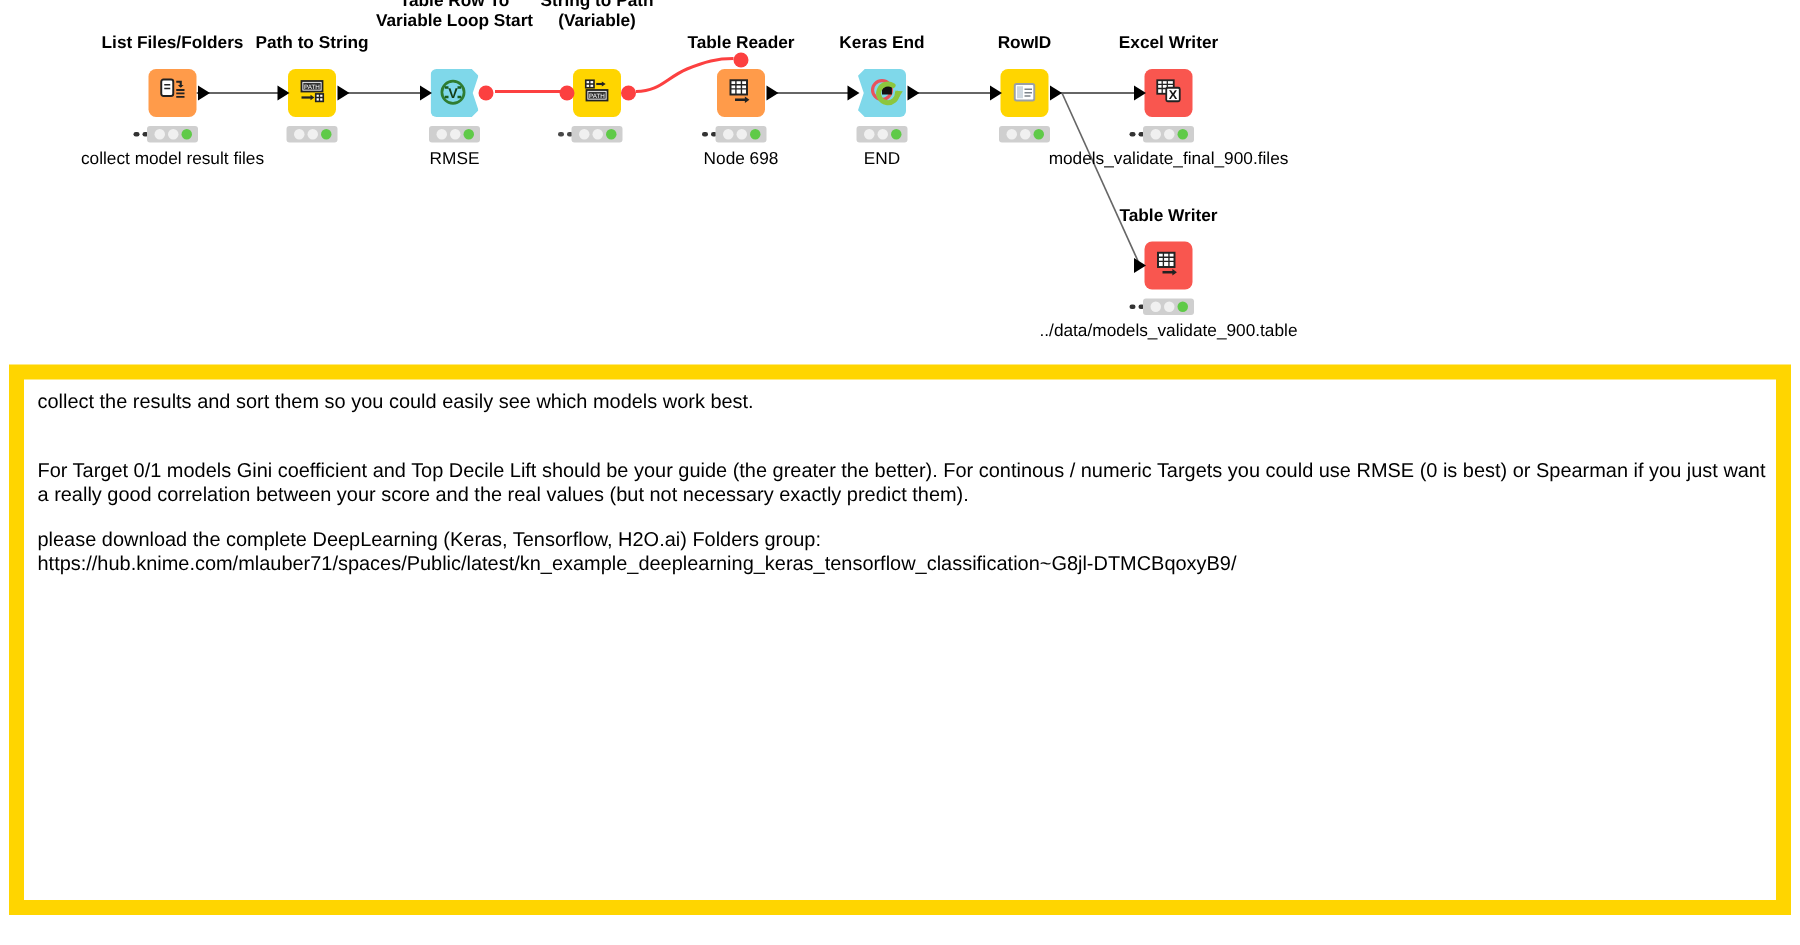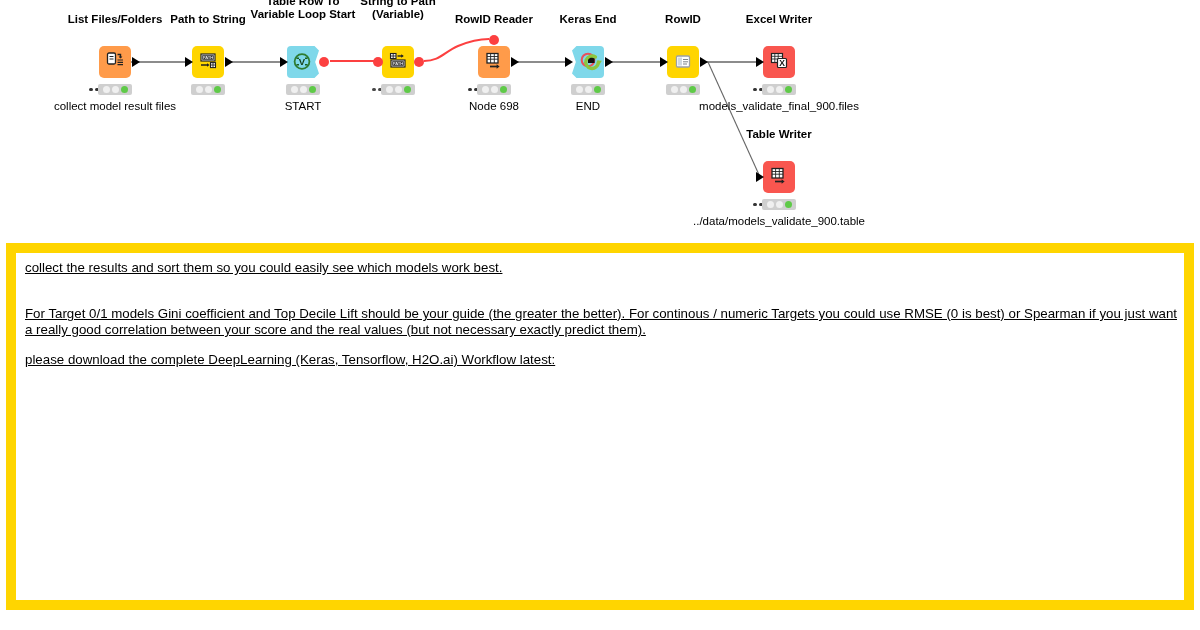--- a/index.html
+++ b/index.html
@@ -19,21 +19,21 @@
 
   
   .node {
     position: absolute;
     width: 0; height: 0;
   }
   .node-title {
     position: absolute;
     left: 50%;
     transform: translateX(-50%);
-    bottom: 36px;
+    bottom: 26px;
     white-space: pre;
     text-align: center;
     font-size: 11.5px;
     font-weight: bold;
     color: #000;
     line-height: 13px;
   }
   .node-body {
     position: absolute;
     left: -16px;
@@ -162,21 +162,21 @@
   }
   #annotation-inner {
     padding: 7px 4px 0 9px;
     font-size: 13.3px;
     color: #000;
     line-height: 16px;
   }
   #annotation-inner p { margin: 0; }
   #annotation-inner p.gap { height: 30px; }
   #annotation-inner p.gap2 { height: 14px; }
-  .ann-line { white-space: normal; text-decoration: underline; }
+  .ann-line { white-space: normal; }
 </style>
 </head>
 <body>
 
 <div id="canvas">
 
   <svg class="links" viewBox="0 0 1200 630">
 
     <line x1="131" y1="62" x2="186" y2="62" stroke="#666666" stroke-width="1.3"></line>
 
@@ -256,21 +256,21 @@
       </svg>
 
     </div>
     <div class="port-in"></div>
     <div class="port-var outp"></div>
     <div class="node-status">
       <span></span>
         <span></span>
         <span class="on"></span>
     </div>
-    <div class="node-label">START</div>
+    <div class="node-label">RMSE</div>
   </div>
 
   <div class="node" style="left:398px; top:62px;">
     <div class="node-title" style="bottom:41px;">String to Path
 (Variable)</div>
     <div class="node-body yellow">
       <svg class="glyph" viewBox="0 0 32 32">
         <rect x="8.5" y="7.5" width="5.5" height="5" fill="#fff" stroke="#222" stroke-width="1.1"></rect>
         <path d="M8.5 10 h5.5 M11.2 7.5 v5" stroke="#222" stroke-width="0.9"></path>
         <path d="M15.5 10 h5" stroke="#222" stroke-width="1.4"></path>
@@ -289,21 +289,21 @@
     <div class="port-var outp"></div>
     <div class="node-status">
       <span></span>
         <span></span>
         <span class="on"></span>
     </div>
     <div class="node-label"></div>
   </div>
 
   <div class="node" style="left:494px; top:62px;">
-    <div class="node-title">RowID Reader</div>
+    <div class="node-title">Table Reader</div>
     <div class="node-body orange">
       <svg class="glyph" viewBox="0 0 32 32">
         <rect x="9" y="7.5" width="11" height="9.5" fill="#fff" stroke="#222" stroke-width="1.3"></rect>
         <path d="M9 10.5 h11 M9 13.2 h11 M12.6 7.5 v9.5 M16.3 7.5 v9.5" stroke="#222" stroke-width="0.9"></path>
         <path d="M12 20.5 h8" stroke="#222" stroke-width="1.7"></path>
         <path d="M18.6 18.3 l3 2.2 l-3 2.2 z" fill="#222"></path>
       </svg>
       <div class="node-dots">
           <i></i>
           <i></i>
@@ -414,17 +414,18 @@
     </div>
     <div class="node-label">../data/models_validate_900.table</div>
   </div>
 
   <div id="annotation">
     <div id="annotation-inner">
       <p class="ann-line">collect the results and sort them so you could easily see which models work best.</p>
       <p class="gap"></p>
       <p class="ann-line">For Target 0/1 models Gini coefficient and Top Decile Lift should be your guide (the greater the better). For continous / numeric Targets you could use RMSE (0 is best) or Spearman if you just want a really good correlation between your score and the real values (but not necessary exactly predict them).</p>
       <p class="gap2"></p>
-      <p class="ann-line">please download the complete DeepLearning (Keras, Tensorflow, H2O.ai) Workflow latest:</p>
+      <p class="ann-line">please download the complete DeepLearning (Keras, Tensorflow, H2O.ai) Folders group:</p>
+      <p class="ann-line">https://hub.knime.com/mlauber71/spaces/Public/latest/kn_example_deeplearning_keras_tensorflow_classification~G8jl-DTMCBqoxyB9/</p>
     </div>
   </div>
 
 </div>
 
 </body></html>

